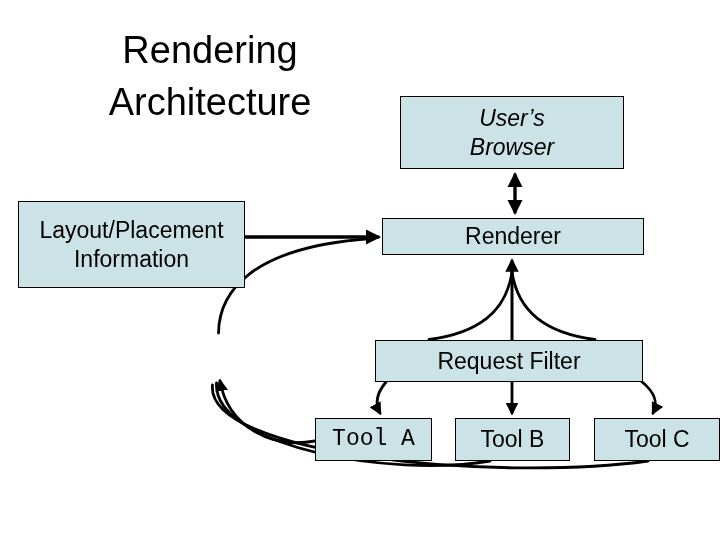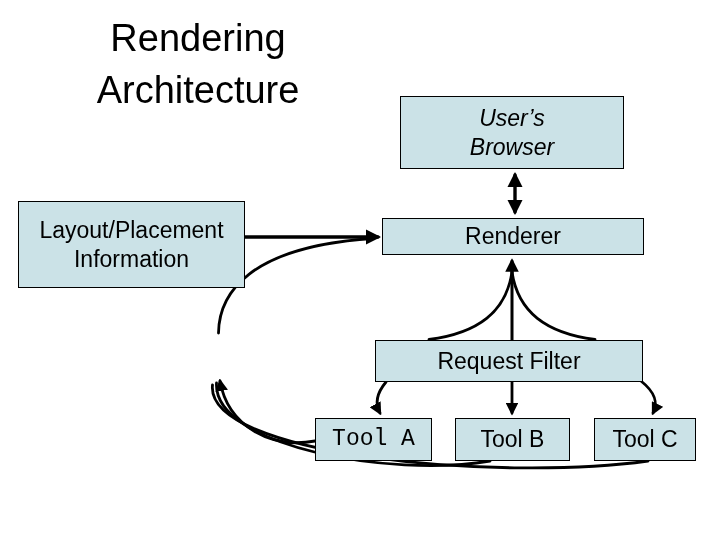--- a/index.html
+++ b/index.html
@@ -14,21 +14,21 @@
     position:relative;
     width:728px;height:546px;
     background:var(--background);
     overflow:hidden;
     font-family:"Liberation Sans","DejaVu Sans",sans-serif;
     color:var(--text);
   }
   .title{
     position:absolute;
     left:28px;top:12px;width:340px;
-    margin:0;
+    margin:12px;
     font-size:38px;
     font-weight:400;
     line-height:52px;
     text-align:center;
     white-space:pre-line;
     color:var(--text);
   }
   .node{
     position:absolute;
     box-sizing:border-box;
@@ -42,21 +42,21 @@
     line-height:1.22;
     white-space:pre-line;
   }
   #n-users-browser{left:400px;top:96px;width:224px;height:73px;font-style:italic;}
   #n-renderer{left:382px;top:218px;width:262px;height:37px;}
   #n-layout-placement{left:18px;top:201px;width:227px;height:87px;}
   #n-kernel-registry{left:86px;top:334px;width:265px;height:42px;}
   #n-request-filter{left:375px;top:340px;width:268px;height:42px;}
   #n-tool-a{left:315px;top:418px;width:117px;height:43px;font-family:Liberation Mono, monospace;}
   #n-tool-b{left:455px;top:418px;width:115px;height:43px;}
-  #n-tool-c{left:594px;top:418px;width:102px;height:43px;}
+  #n-tool-c{left:594px;top:418px;width:126px;height:43px;}
   .connectors{
     position:absolute;left:0;top:0;width:728px;height:546px;
     pointer-events:none;
   }
   .connectors path{
     stroke:var(--connector);
     fill:none;
     stroke-linecap:round;
   }
   .w-bold{stroke-width:3.4px;}

